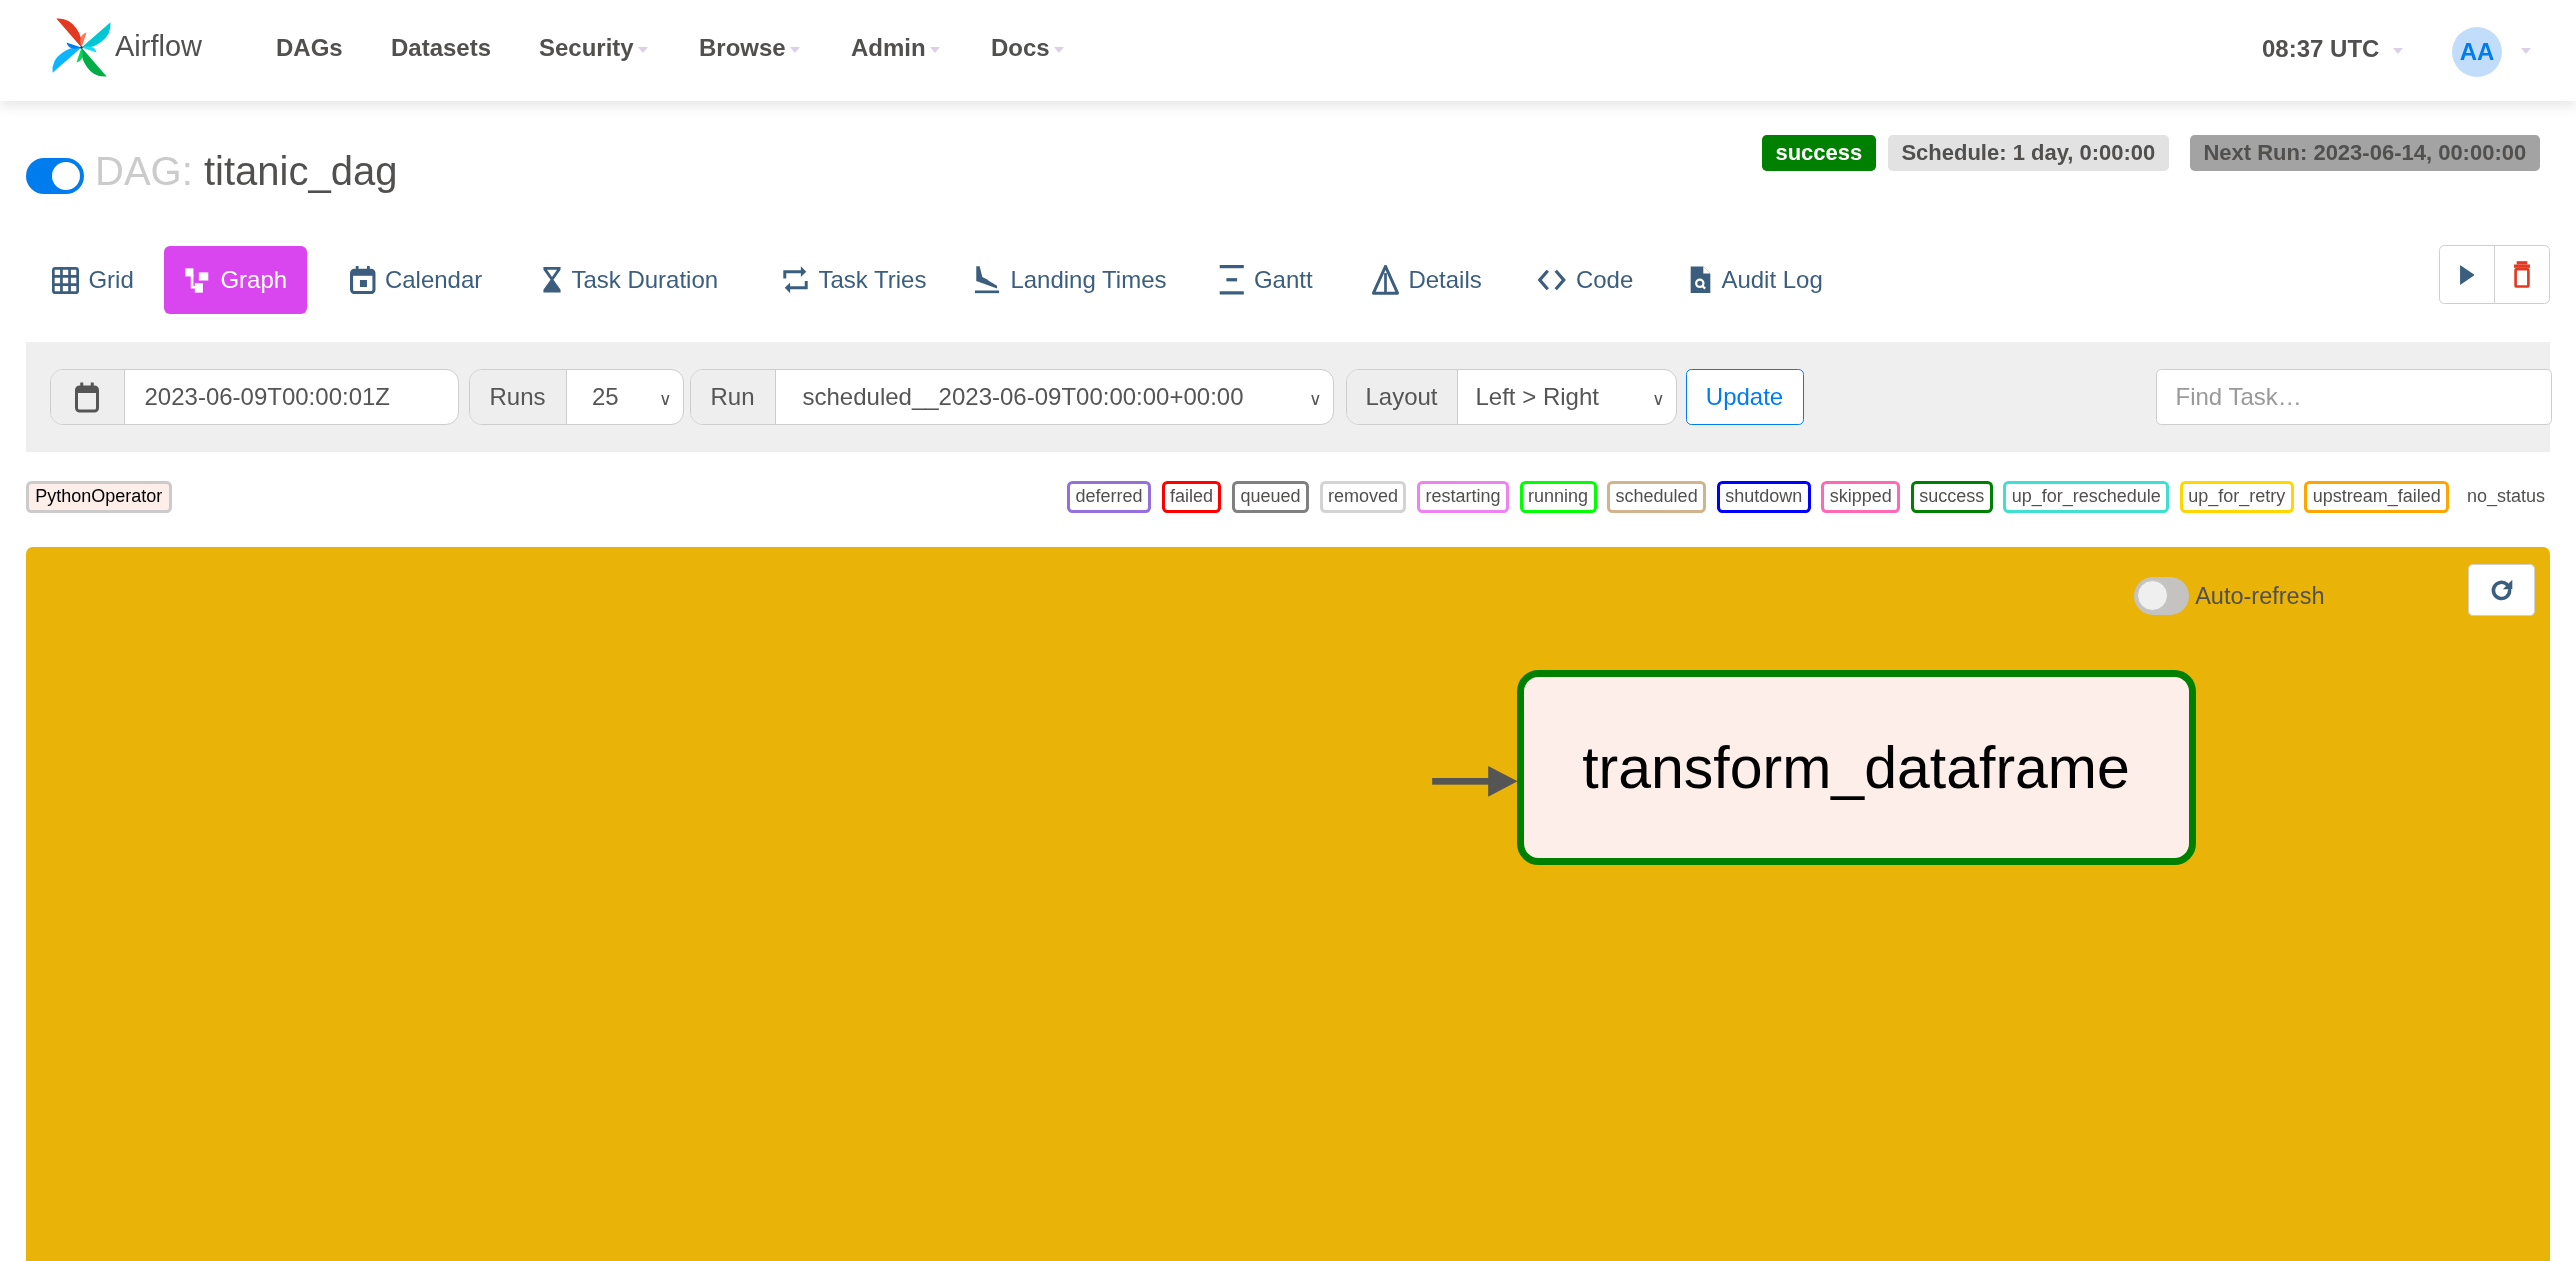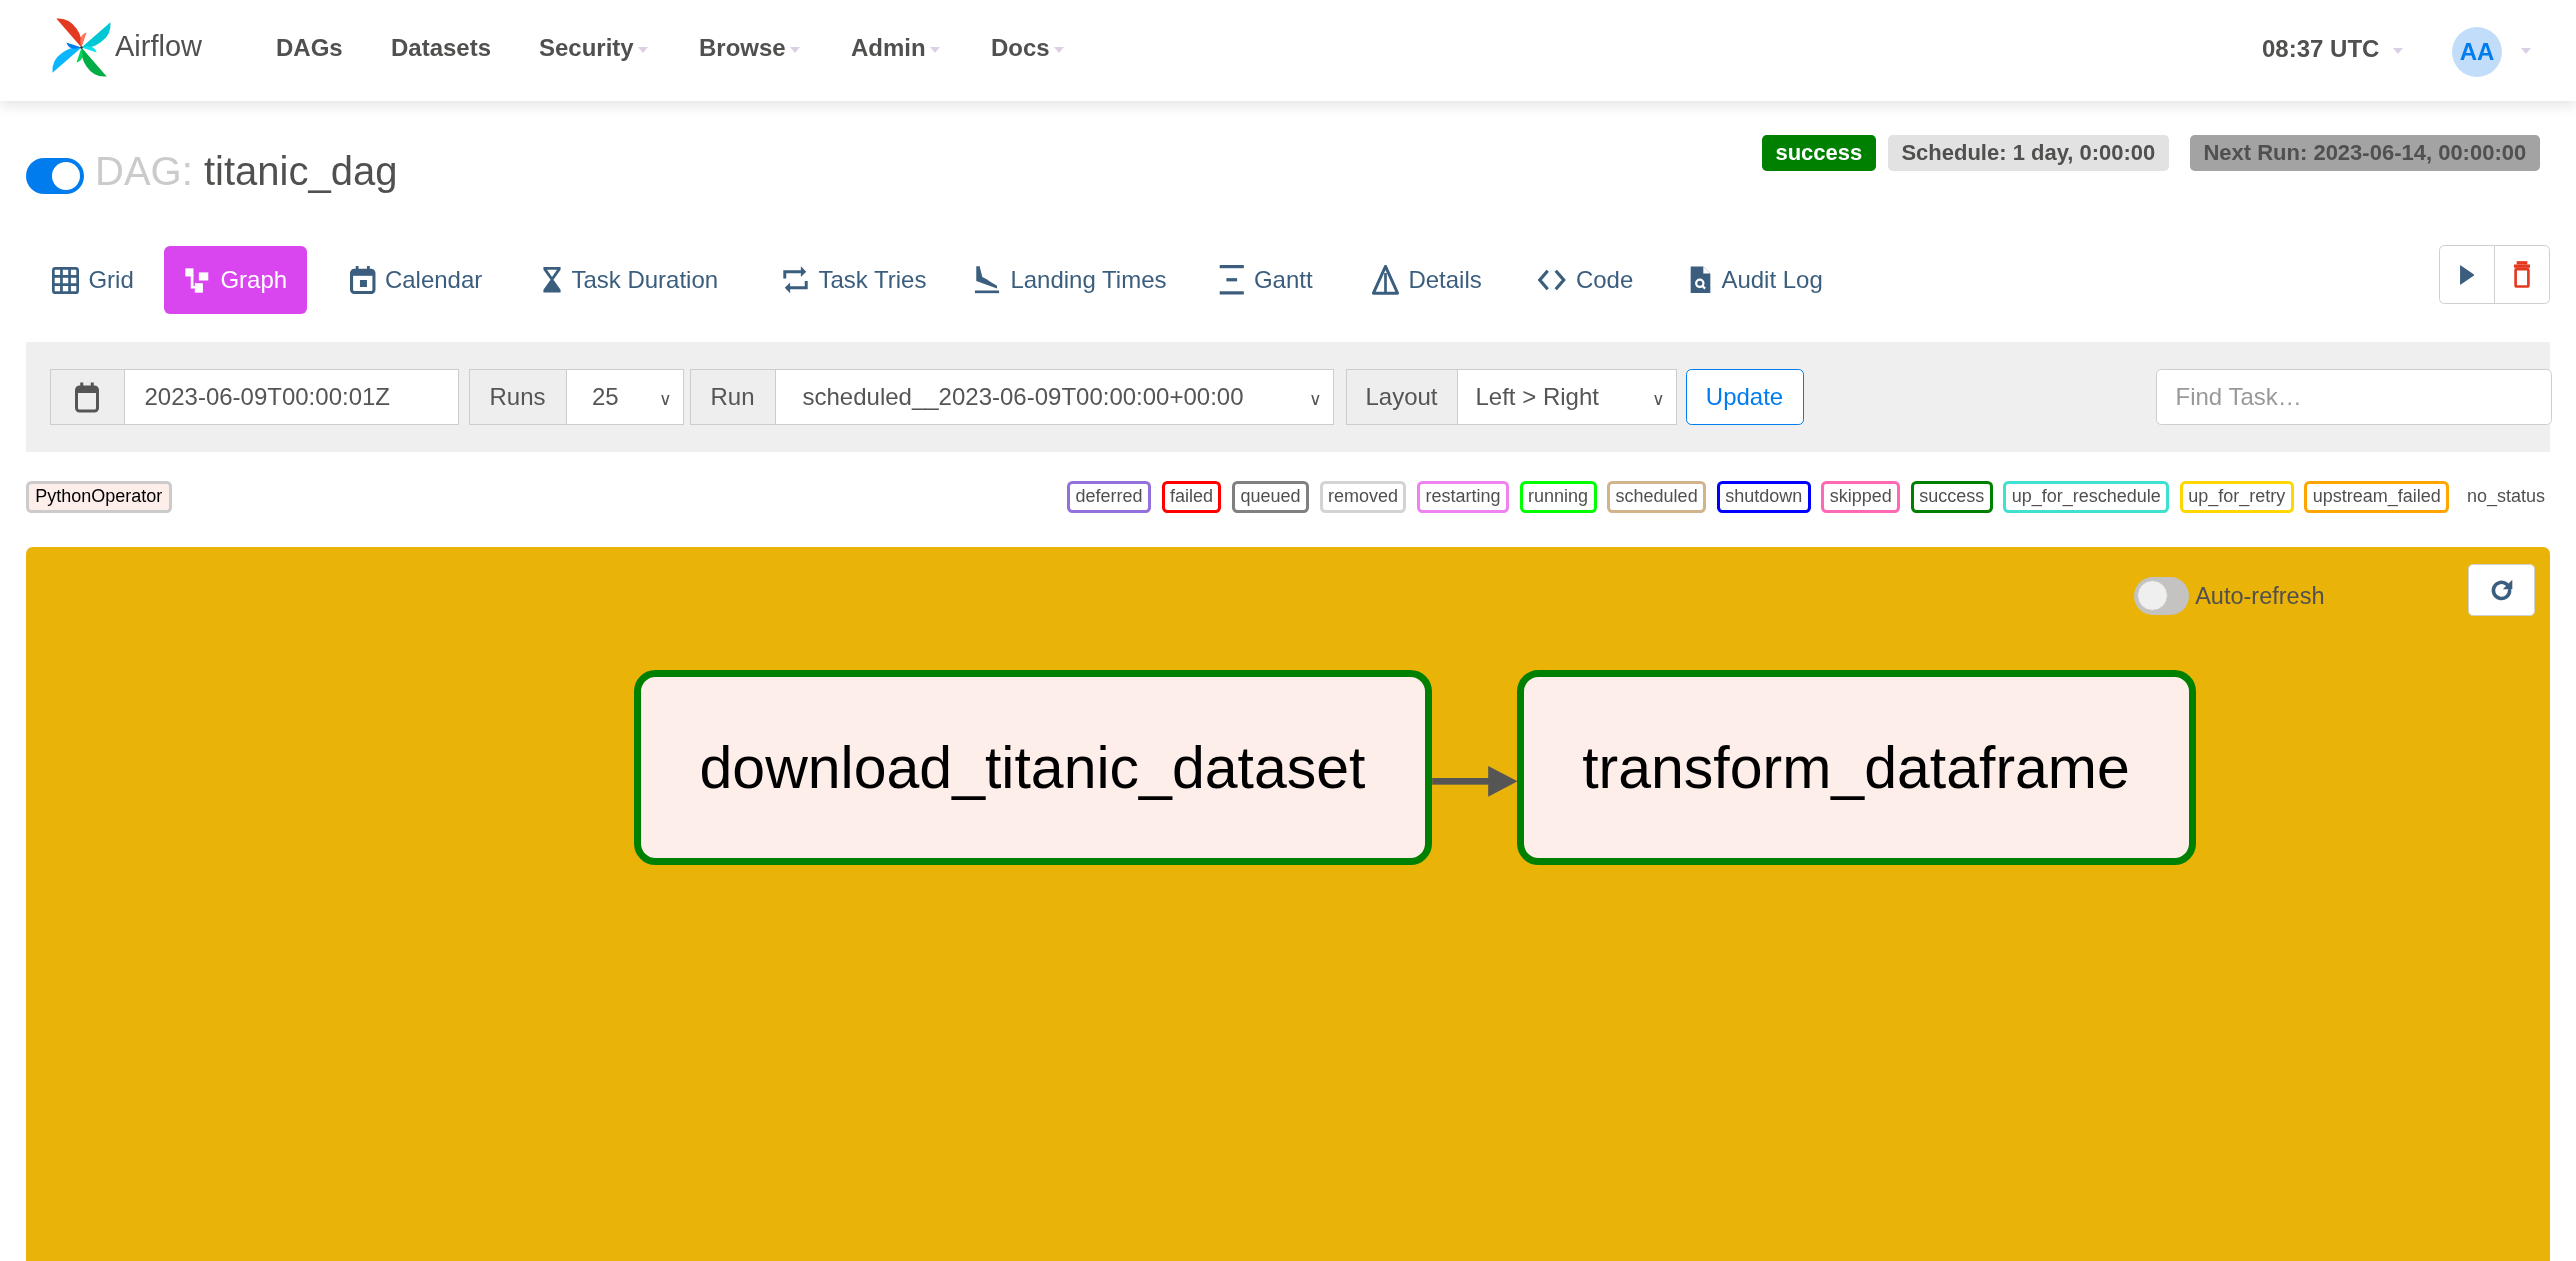--- a/index.html
+++ b/index.html
@@ -35,21 +35,21 @@
   .tab { position: absolute; top: 246px; height: 68px; display: flex; align-items: center; padding: 0 20px; font-size: 24px;
     color: #3b5e7e; border-radius: 6px; cursor: pointer; white-space: nowrap; }
   .tab svg { margin-right: 9.4px; }
   .tab.active { background: #d946ef; color: #fff; }
   .action-group { position: absolute; left: 2439px; top: 245px; width: 111px; height: 59px; border: 1.3px solid #cfcfcf; border-radius: 5.4px; display: flex; }
   .action-btn { flex: 1; display: flex; align-items: center; justify-content: center; cursor: pointer; }
   .action-btn + .action-btn { border-left: 1.3px solid #cfcfcf; }
 
   
   .filter-bar { position: absolute; left: 25.5px; top: 342px; width: 2524px; height: 110px; background: #efefef; }
-  .ig { position: absolute; top: 27px; height: 56px; display: flex; border: 1.3px solid #cdcdcd; border-radius: 0; background: #fff; overflow: hidden; }
+  .ig { position: absolute; top: 27px; height: 56px; display: flex; border: 1.3px solid #cdcdcd; border-radius: 13px; background: #fff; overflow: hidden; }
   .ig .addon { background: #eeeeee; border-right: 1.3px solid #cdcdcd; display: flex; align-items: center; justify-content: center;
     padding: 0 17.4px; font-size: 24px; color: #555; }
   .ig .field { display: flex; align-items: center; padding: 0 20px; font-size: 24px; color: #555; white-space: nowrap; position: relative; }
   .ig .field .chev { position: absolute; right: 10.7px; top: 19px; font-size: 17.4px; color: #555; }
   .update-btn { position: absolute; left: 1660px; top: 27px; width: 118px; height: 56px; border: 1.3px solid #017cee; border-radius: 5.4px;
     background: #fff; color: #017cee; font-size: 24px; display: flex; align-items: center; justify-content: center; cursor: pointer; }
   .find-task { position: absolute; left: 2130px; top: 27px; width: 396px; height: 56px; border: 1.3px solid #cdcdcd; border-radius: 5.4px;
     background: #fff; font-size: 24px; padding: 0 19px; color: #555; font-family: "Liberation Sans", sans-serif; }
   .find-task::placeholder { color: #999; }
 
@@ -274,23 +274,20 @@
       </div>
     <span class="label">Auto-refresh</span>
   </div>
   <div class="refresh-btn">
     <svg width="27" height="27" viewBox="0 0 20 20">
         <path d="M16 10a6 6 0 1 1-2-4.5" fill="none" stroke="#3b5e7e" stroke-width="2.6" stroke-linecap="round"></path>
         <path d="M18 2v7h-7z" fill="#3b5e7e"></path>
       </svg>
   </div>
 
-  <div class="node" style="left:608px;width:798px">
-    <span>download_titanic_dataset</span>
-  </div>
   <svg class="edge" width="87" height="40" viewBox="0 0 130 60">
     <rect x="0" y="24" width="90" height="10" fill="#555"></rect>
     <path d="M84 6 L128 29 L84 52 Z" fill="#555"></path>
   </svg>
   <div class="node" style="left:1491px;width:679px">
     <span>transform_dataframe</span>
   </div>
 </div>
 
 

